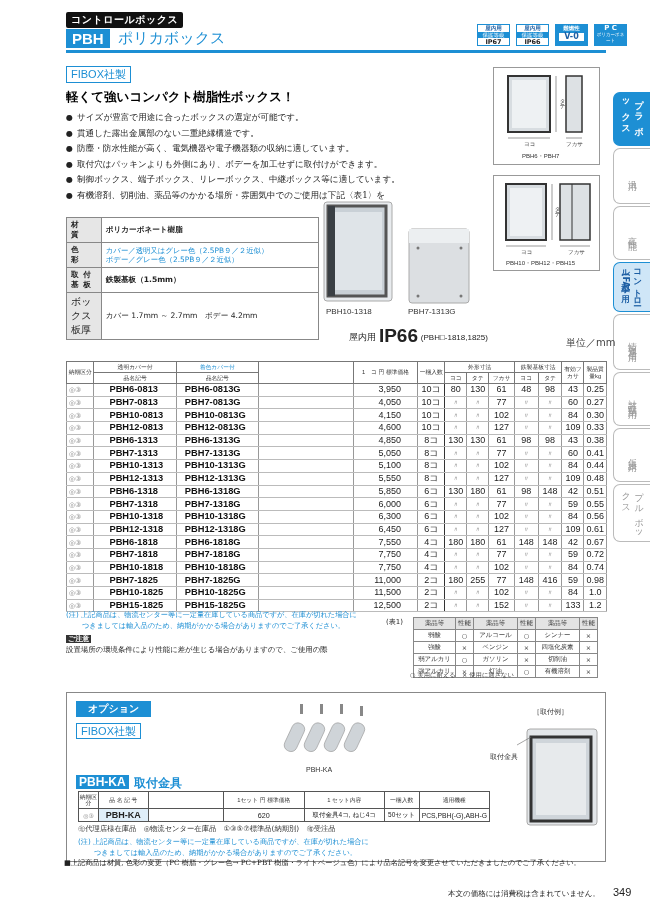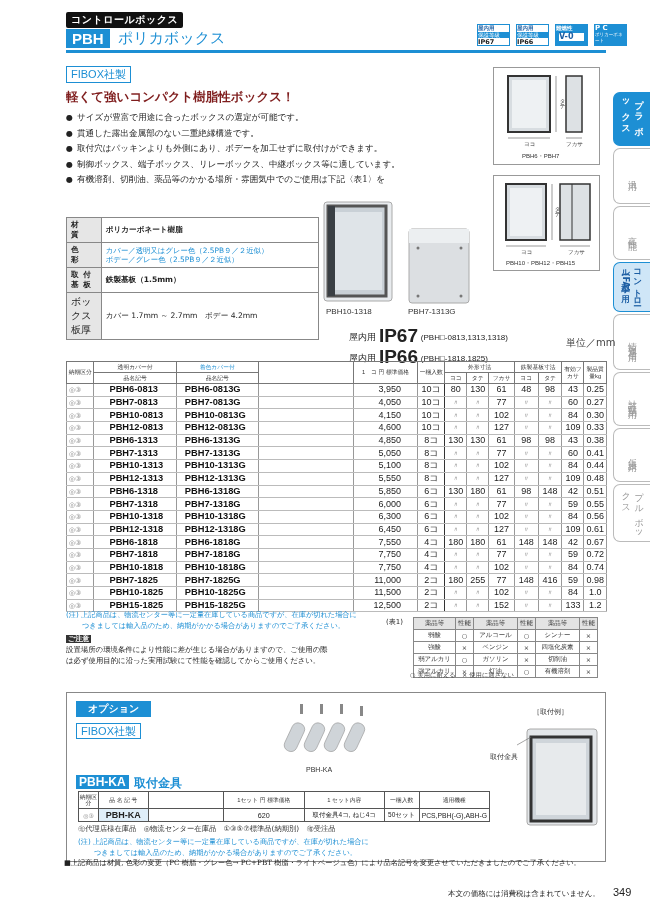--- a/index.html
+++ b/index.html
@@ -5,29 +5,29 @@
 *{box-sizing:border-box;margin:0;padding:0}
 html,body{width:650px;height:919px;background:#fff;overflow:hidden}
 body{position:relative;font-family:"DejaVu Sans","Liberation Sans",sans-serif;color:#222;font-size:8px}
 .abs{position:absolute}
 
 .cat-tag{left:66px;top:12px;background:#111;color:#fff;font-size:10px;padding:1px 5px;border-radius:2px;font-weight:bold;letter-spacing:0.5px}
 .series-code{left:66px;top:29px;background:#1d8fd4;color:#fff;font-size:15px;padding:1px 6px;font-family:"Liberation Sans",sans-serif;font-weight:bold}
 .series-title{left:118px;top:29px;color:#1d8fd4;font-size:15px}
 .head-rule{left:66px;top:50px;width:540px;height:3px;background:#1d8fd4}
 .badges{left:477px;top:24px;display:flex;gap:6px}
-.badge{width:33px;height:22px;border:1px solid #1d8fd4;font-size:5.5px;color:#1d8fd4;display:flex;flex-direction:column;overflow:hidden}
+.badge{width:33px;height:22px;border:1px solid #1d8fd4;font-size:5.5px;text-align:center;color:#1d8fd4;display:flex;flex-direction:column;overflow:hidden}
 .badge .t{background:#fff;color:#1d5fa4;font-weight:bold;line-height:7px}
 .badge .m{background:#1d8fd4;color:#fff;line-height:6px}
 .badge .b{font-weight:bold;color:#222;font-size:6.5px;line-height:8px}
 .badge.solid{background:#1d8fd4;color:#fff}
 .badge.solid .b{color:#fff;font-size:8px}
 
 .maker{left:66px;top:66px;border:1px solid #1d8fd4;color:#1d8fd4;font-size:11px;padding:0 4px;line-height:15px;font-family:"Liberation Sans",sans-serif}
-.catch{left:66px;top:89px;font-size:12.5px;font-weight:bold;color:#7f1d1d}
+.catch{left:66px;top:89px;font-size:12.5px;font-weight:bold;color:#000000}
 .bullets{left:66px;top:110px;width:335px;font-family:"DejaVu Serif",serif;font-size:8.6px;line-height:15.5px}
 .bullets li{list-style:none;padding-left:11px;position:relative;white-space:nowrap}
 .bullets li::before{content:"●";position:absolute;left:0;font-size:8px}
 
 .spec{left:66px;top:217px;width:253px;border-collapse:collapse;font-size:7.6px}
 .spec td{border:1px solid #888;padding:2px 4px;height:16px}
 .spec td.k{width:32px;background:#e6e6e6;font-weight:bold;letter-spacing:1px}
 .spec td.k.small{font-size:10px;font-weight:normal;letter-spacing:0}
 .spec .blue{color:#1d8fd4;line-height:9px;font-size:7.4px}
 
@@ -108,20 +108,21 @@
     <span class="m" style="font-size:4.5px">ポリカーボネート</span>
     <span class="b" style="font-size:5.5px;color:#fff">樹脂製</span>
   </div>
 </div>
 
 <div class="abs maker">FIBOX社製</div>
 <div class="abs catch">軽くて強いコンパクト樹脂性ボックス！</div>
 <ul class="abs bullets">
   <li>サイズが豊富で用途に合ったボックスの選定が可能です。</li>
   <li>貫通した露出金属部のない二重絶縁構造です。</li>
+  <li>防塵・防水性能が高く、電気機器や電子機器類の収納に適しています。</li>
   <li>取付穴はパッキンよりも外側にあり、ボデーを加工せずに取付けができます。</li>
   <li>制御ボックス、端子ボックス、リレーボックス、中継ボックス等に適しています。</li>
   <li>有機溶剤、切削油、薬品等のかかる場所・雰囲気中でのご使用は下記〈表1〉を</li>
 </ul>
 <style>.bullets li.nob::before{content:""}</style>
 
 <table class="abs spec">
   <tbody>
       <tr>
         <td class="k">材　　質</td>
@@ -201,21 +202,20 @@
   <div class="tab" style="height:56px">汎用</div>
   <div class="tab" style="height:54px">高性能</div>
   <div class="tab current" style="height:50px">コントロール(小型FA用)</div>
   <div class="tab" style="height:56px">情報通信用</div>
   <div class="tab" style="height:54px">計器収納用</div>
   <div class="tab" style="height:54px">仮設用</div>
   <div class="tab" style="height:58px">プルボックス</div>
 </div>
 
 <div class="abs ip">
-  <div><span>屋内用</span> <span class="big">IP67</span> <span class="sm">(PBH□-0813,1313,1318)</span></div>
   <div><span>屋内用</span> <span class="big">IP66</span> <span class="sm">(PBH□-1818,1825)</span></div>
 </div>
 <div class="abs unit">単位／mm</div>
 
 <table class="abs mt" id="mt">
   <colgroup>
     <col style="width:28px">
       <col style="width:84px">
       <col style="width:84px">
       <col style="width:100px">
@@ -526,21 +526,20 @@
     </tbody>
 </table>
 
 <div class="abs note-blue" style="left:66px;top:609px;width:320px">
   <div>(注) 上記商品は、物流センター等に一定量在庫している商品ですが、在庫が切れた場合に</div>
   <div style="padding-left:16px">つきましては輸入品のため、納期がかかる場合がありますのでご了承ください。</div>
 </div>
 <div class="abs" style="left:66px;top:634px">
   <span class="caution-tag">ご注意</span>
   <div class="caution">設置場所の環境条件により性能に差が生じる場合がありますので、ご使用の際</div>
-  <div class="caution">は必ず使用目的に沿った実用試験にて性能を確認してからご使用ください。</div>
 </div>
 
 <div class="abs tbl-label">(表1)</div>
 <table class="abs res">
   <colgroup>
       <col style="width:42px">
       <col style="width:18px">
       <col style="width:44px">
       <col style="width:18px">
       <col style="width:44px">

